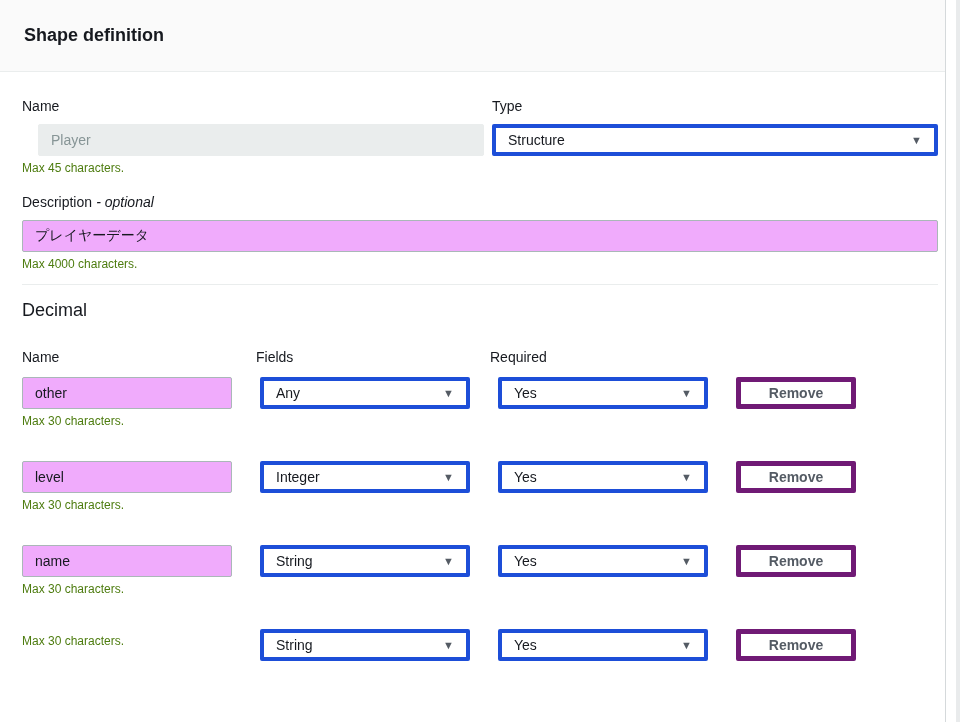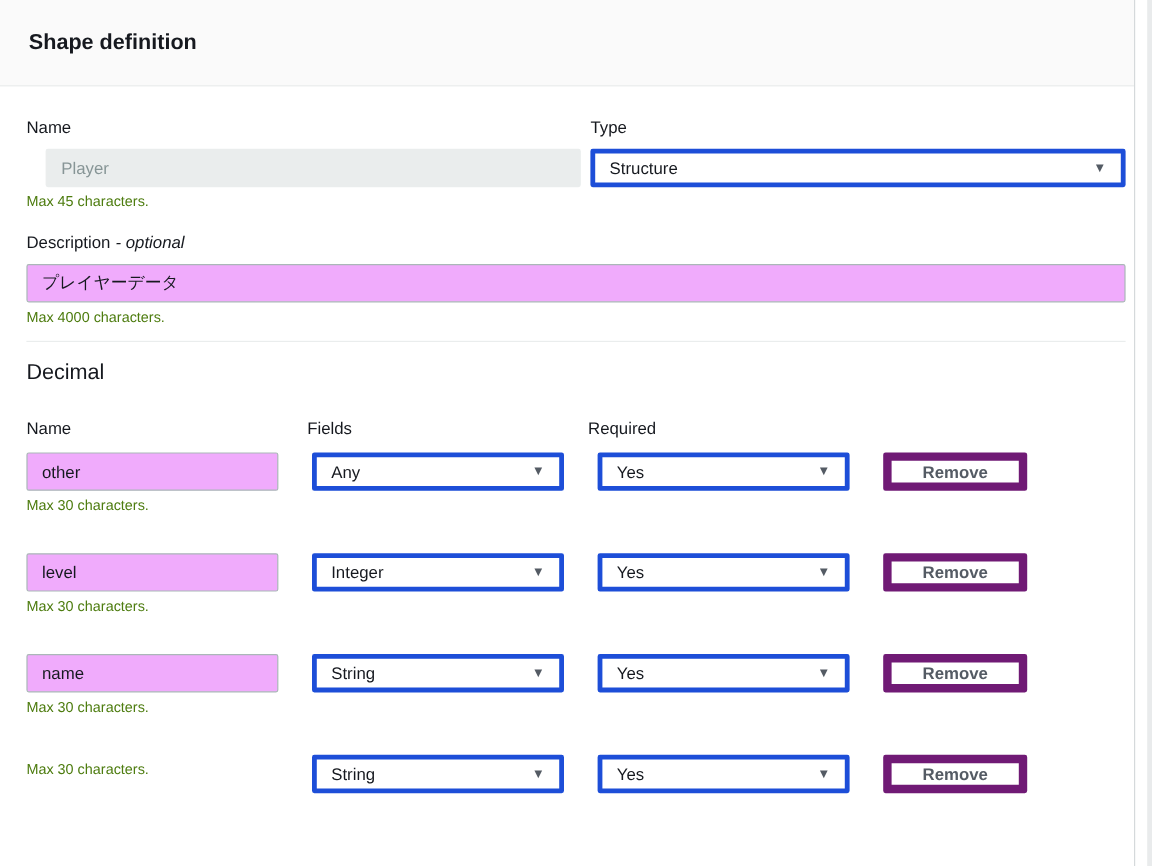--- a/index.html
+++ b/index.html
@@ -117,21 +117,21 @@
     align-items: start;
   }
   .grid-header { margin-top: 24px; }
   .grid-header .form-label { margin-bottom: 0; }
   .field-row { margin-top: 10px; gap: 28px; }
   .field-row + .field-row { margin-top: 32px; }
   .remove-btn {
     height: 32px;
     padding: 0 20px;
     background: #ffffff;
-    border: 7px solid #701a75;
+    border: 5px solid #701a75;
     border-radius: 2px;
     color: #545b64;
     font-family: "Liberation Sans", "DejaVu Sans", sans-serif;
     font-size: 14px;
     font-weight: 700;
     cursor: pointer;
   }
   
   .scrollbar-track {
     position: absolute;

